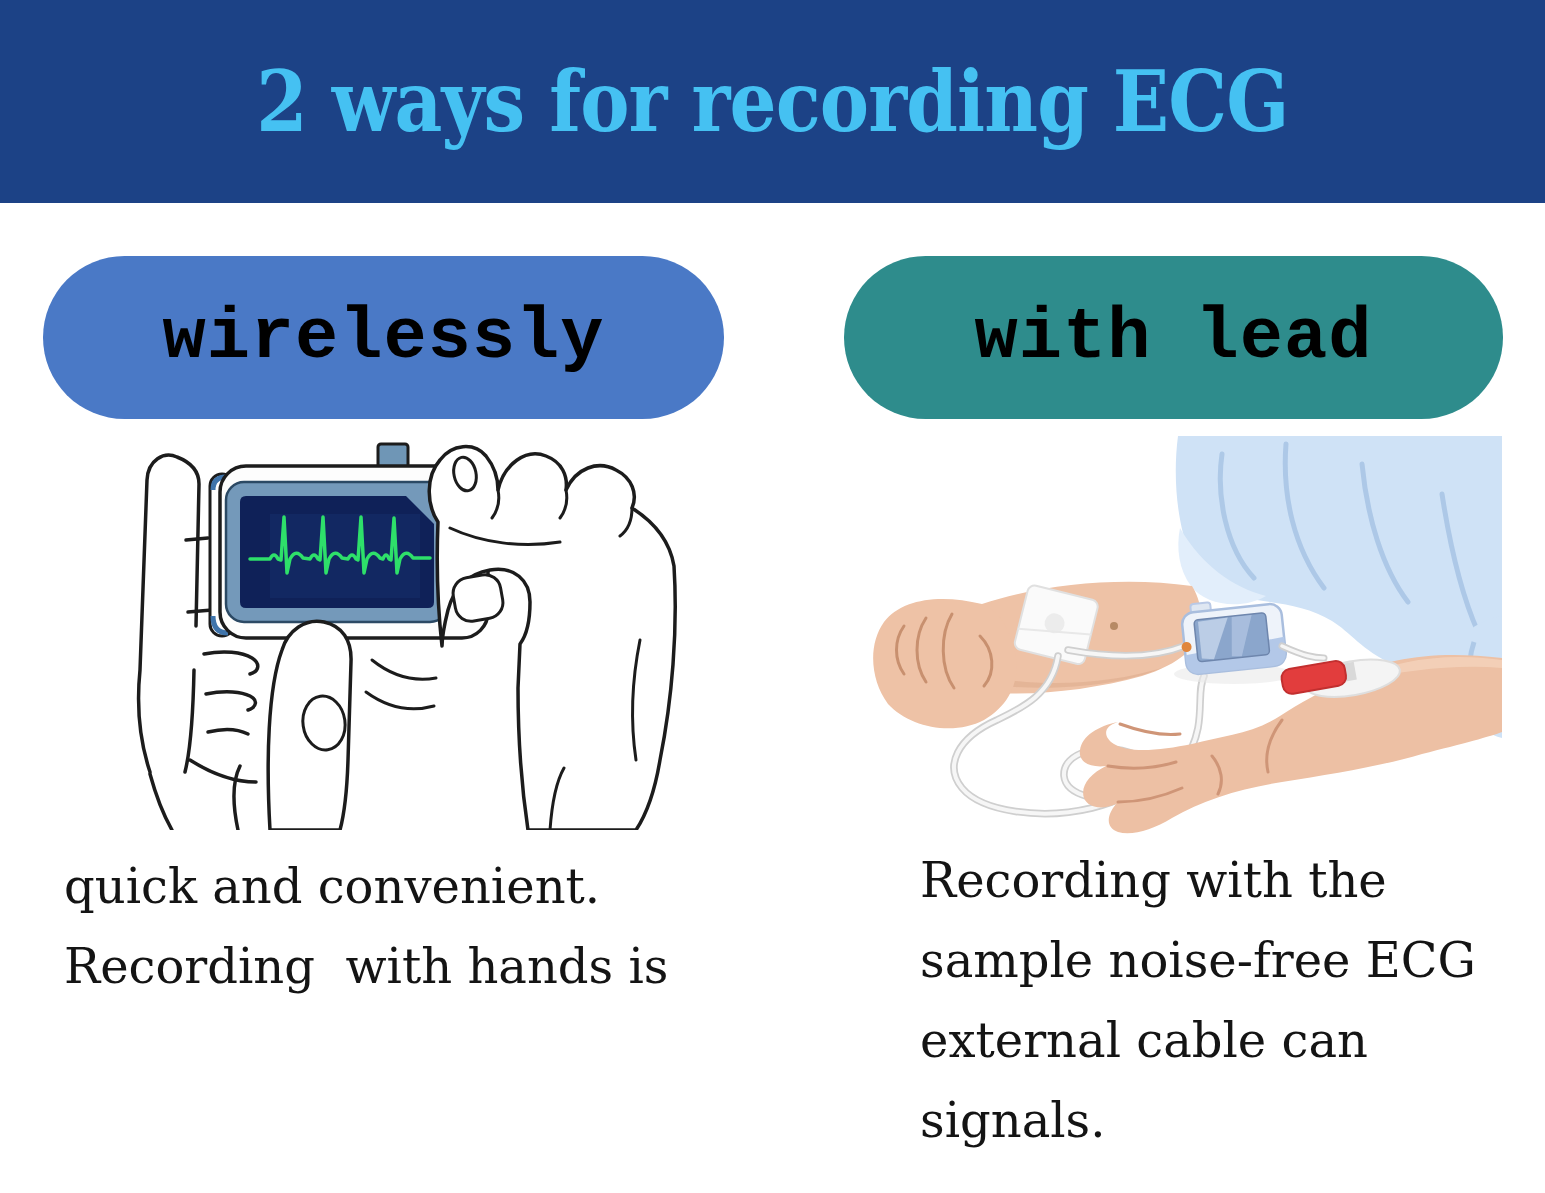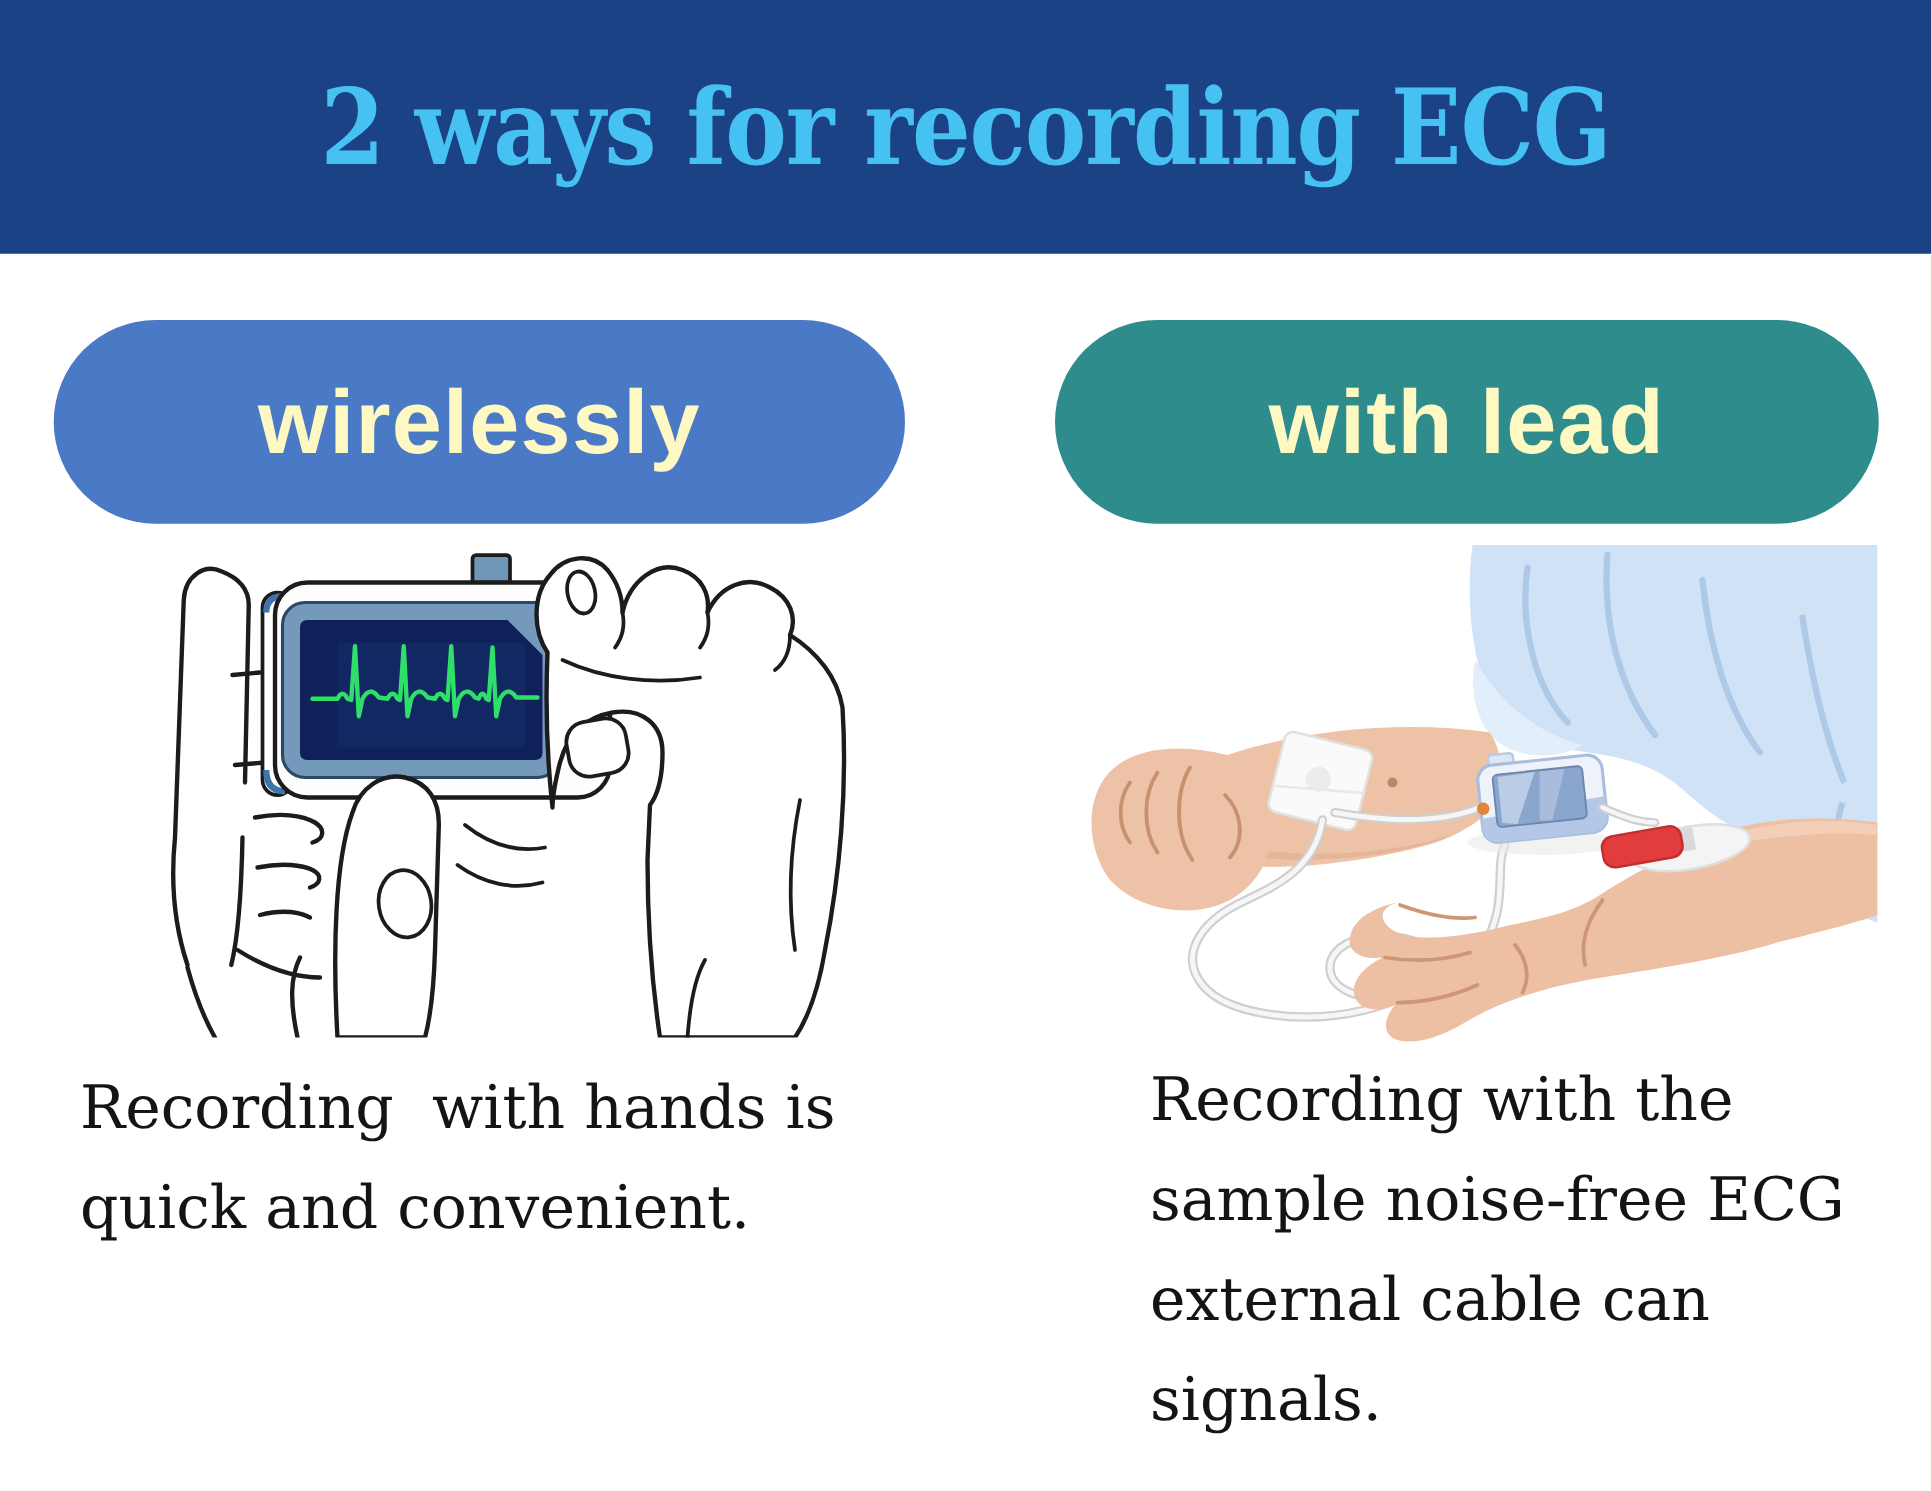--- a/index.html
+++ b/index.html
@@ -7,21 +7,21 @@
         font-family:"DejaVu Serif","Liberation Serif",serif;}
   .banner{position:absolute;left:0;top:0;width:1545px;height:203px;background:#1C4286;
           display:flex;align-items:center;justify-content:center;}
   .title{margin:0;color:#45C1F2;font-family:"DejaVu Serif","Liberation Serif",serif;
          font-weight:700;font-size:84px;letter-spacing:-1px;white-space:nowrap;
          transform:scaleX(.88);transform-origin:center;}
   .pill{position:absolute;top:256px;height:163px;border-radius:82px;
         display:flex;align-items:center;justify-content:center;}
   .pill-wireless{left:43px;width:681px;background:#4A79C6;}
   .pill-wired{left:844px;width:659px;background:#2E8C8C;}
-  .pill-label{color:#fef9c3;font-family:Liberation Sans, sans-serif;
+  .pill-label{color:#000000;font-family:Liberation Mono, monospace;
               font-weight:700;font-size:72px;letter-spacing:1px;}
   .figure{position:absolute;}
   .fig-wireless{left:120px;top:430px;width:560px;height:400px;}
   .fig-wired{left:862px;top:436px;width:640px;height:400px;}
   .desc{position:absolute;color:#141414;font-size:48px;line-height:80px;}
   .desc-left{left:64px;top:846px;}
   .desc-right{left:920px;top:840px;}
   .desc-line{white-space:pre-wrap;}
   svg{display:block;}
 </style>
@@ -175,22 +175,22 @@
       <path d="M420 210 C442 220 452 222 462 222" stroke="#f6f6f6" stroke-width="3.5" fill="none" stroke-linecap="round"></path>
       <g transform="rotate(-10 480 240)">
         <ellipse cx="490" cy="244" rx="48" ry="17" fill="#f4f4f4" stroke="#dedede" stroke-width="2"></ellipse>
         <rect x="480" y="228" width="14" height="18" fill="#d9d9d9"></rect>
         <rect x="420" y="224" width="64" height="25" rx="9" fill="#e23d3d" stroke="#c22f2f" stroke-width="2"></rect>
       </g>
     </g>
   </svg>
 
   <div class="desc desc-left">
+    <div class="desc-line">quick and convenient.</div>
     <div class="desc-line">Recording  with hands is</div>
-    <div class="desc-line">quick and convenient.</div>
   </div>
 
   <div class="desc desc-right">
     <div class="desc-line">Recording with the</div>
     <div class="desc-line">sample noise-free ECG</div>
     <div class="desc-line">external cable can</div>
     <div class="desc-line">signals.</div>
   </div>
 
 </div>

